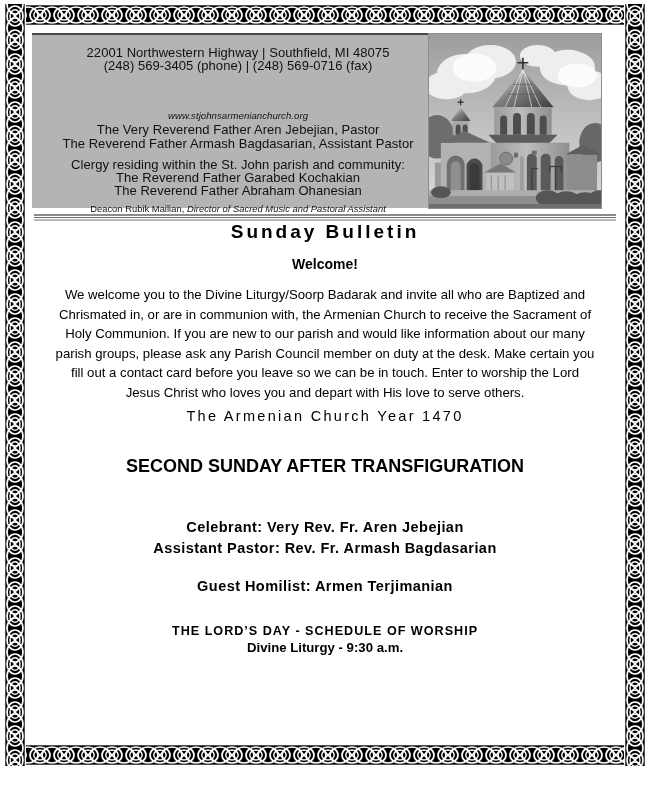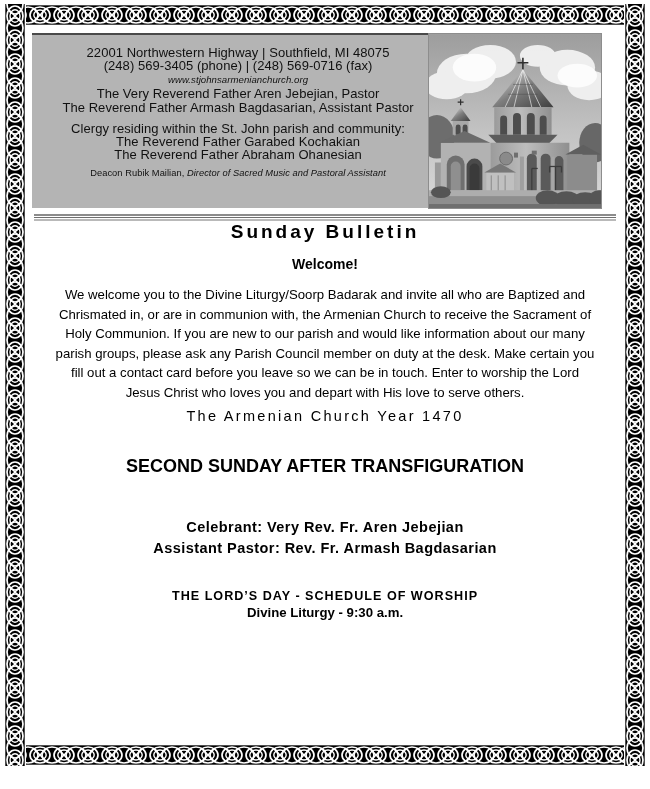--- a/index.html
+++ b/index.html
@@ -87,20 +87,21 @@
   .info-box .church-name {
     font-size: 10.6px;
     font-weight: bold;
     line-height: 16px;
     margin-bottom: 1px;
   }
   .info-box .web {
     font-style: italic;
     font-size: 9.6px;
     line-height: 15px;
+    margin-top: 36px;
   }
   .info-box .spacer { height: 8px; }
   .info-box .spacer-sm { height: 6px; }
   .info-box .deacon { font-size: 9.3px; line-height: 13px; }
   .info-box .deacon i { font-style: italic; }
 
   .church-photo {
     position: absolute;
     left: 402px;
     top: 7px;
@@ -421,19 +422,20 @@
 
       <div class="church-year">The Armenian Church Year 1470</div>
 
       <div class="feast-title">SECOND SUNDAY AFTER TRANSFIGURATION</div>
 
       <div class="celebrant-block">
         <div>Celebrant: Very Rev. Fr. Aren Jebejian</div>
         <div>Assistant Pastor: Rev. Fr. Armash Bagdasarian</div>
       </div>
 
+      <div class="homilist">Guest Homilist: Armen Terjimanian</div>
 
       <div class="worship-heading">THE LORD’S DAY - SCHEDULE OF WORSHIP</div>
       <div class="service-line">Divine Liturgy - 9:30 a.m.</div>
 
     </div>
   </div>
 </div>
 
 </body></html>

